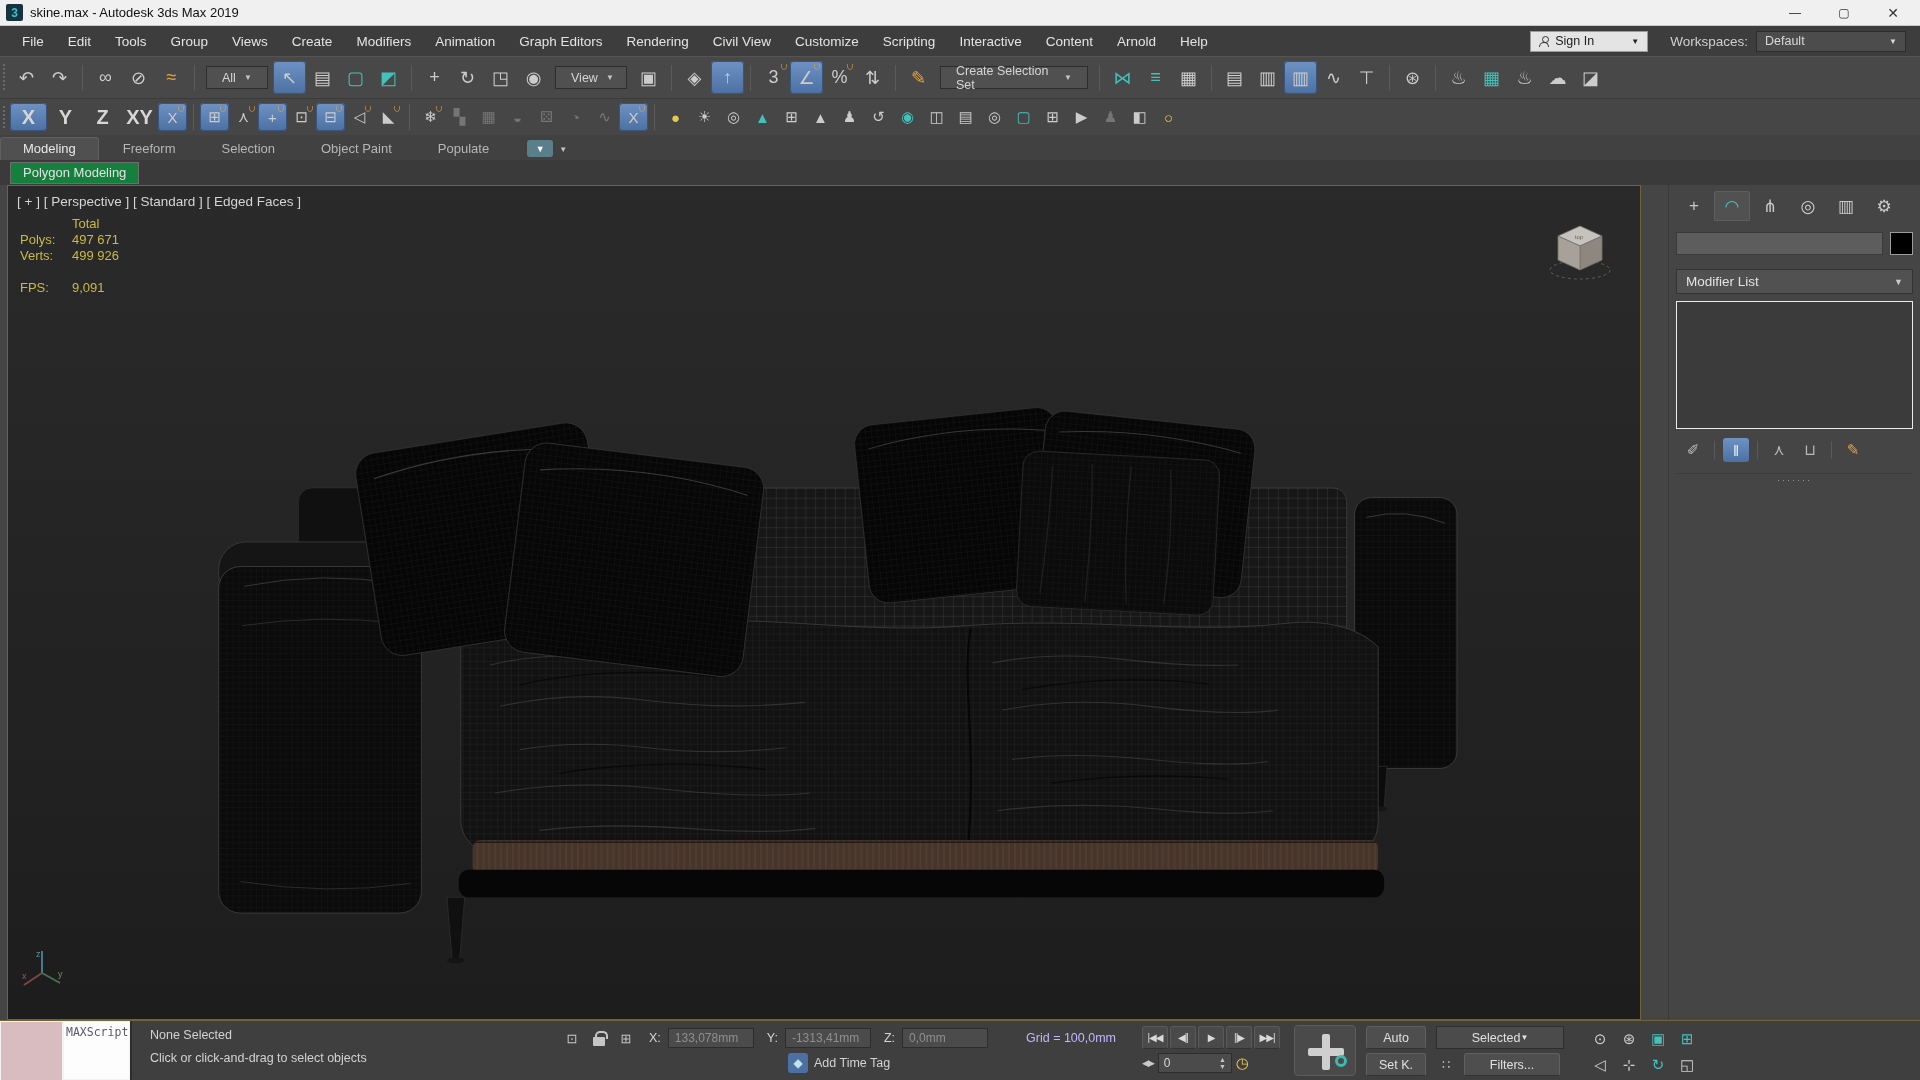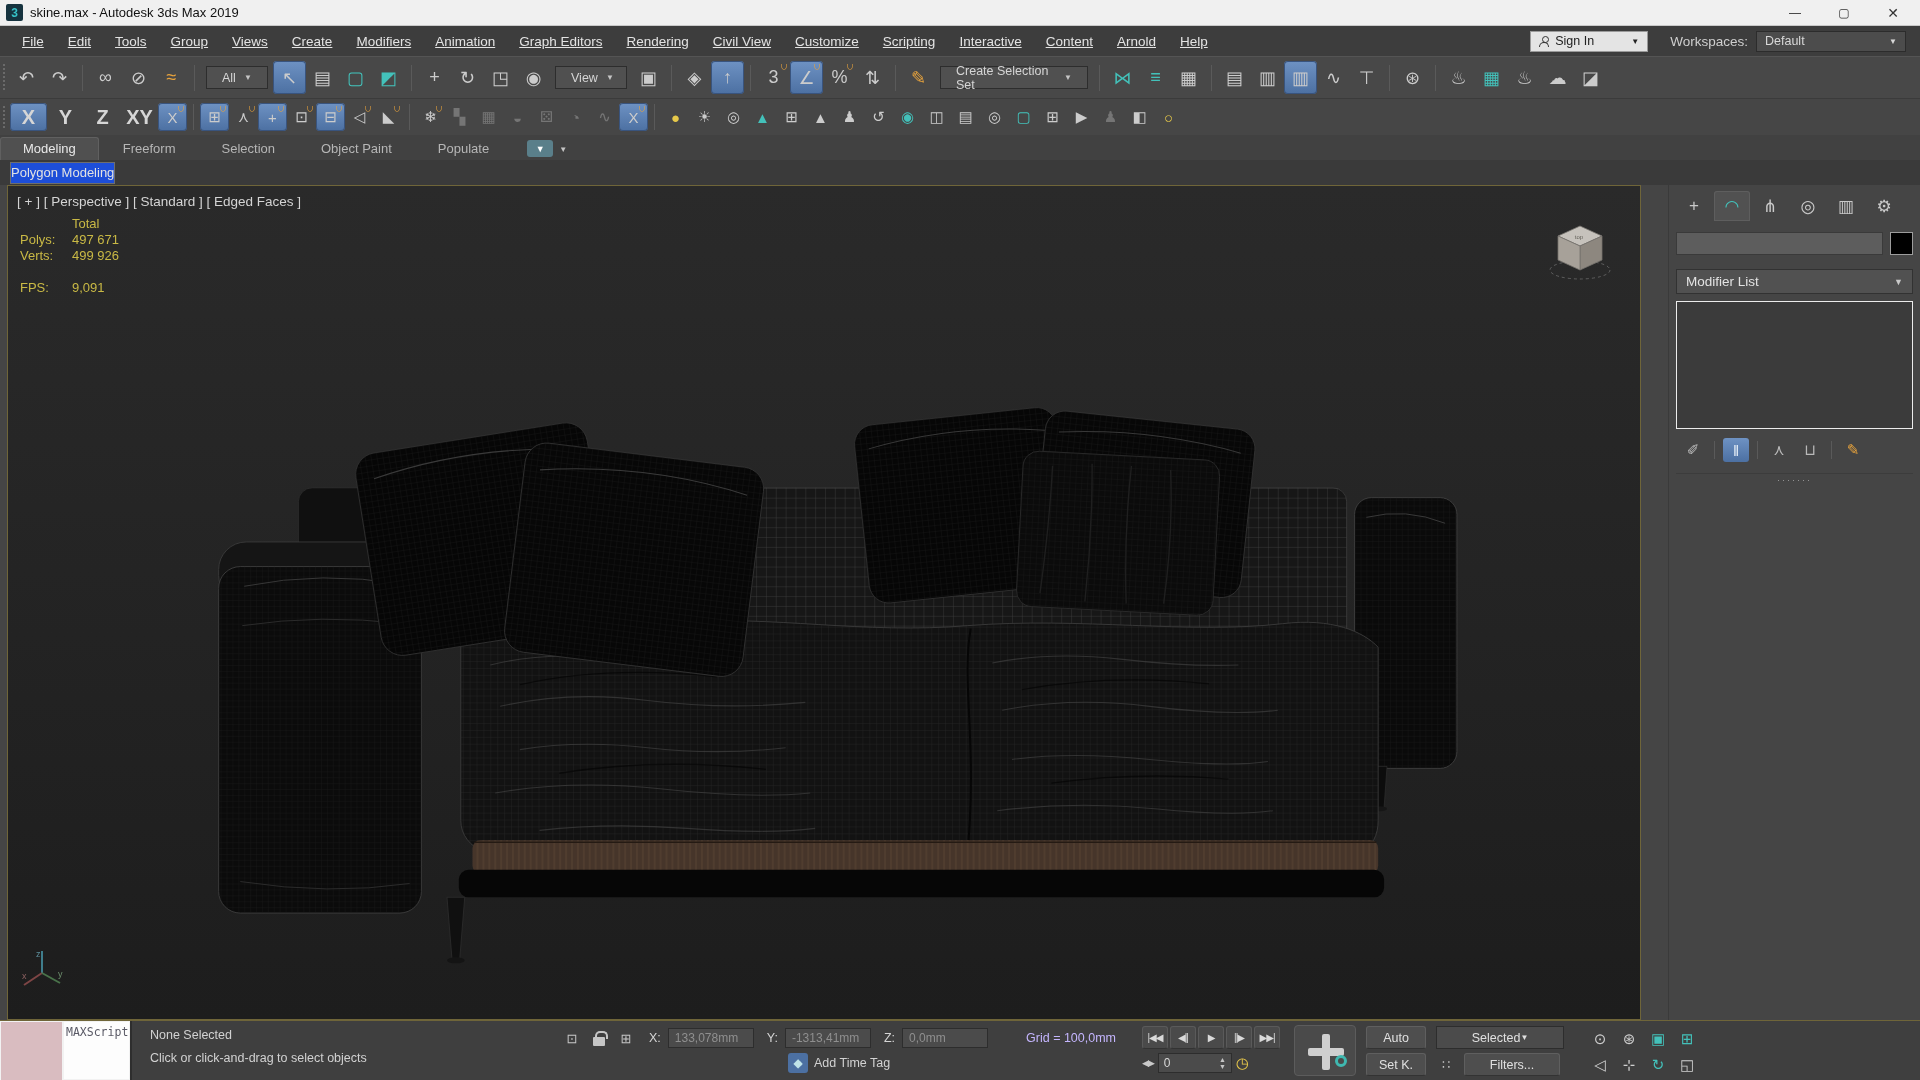--- a/index.html
+++ b/index.html
@@ -12,21 +12,21 @@
   .app-icon { width:17px; height:17px; background:#16333f; color:#36c3c9; font-weight:bold;
     font-size:12px; display:flex; align-items:center; justify-content:center; border-radius:2px;}
   .titlebar .title { flex:1; }
   .win-btn { width:42px; height:25px; display:flex; align-items:center; justify-content:center;
     color:#333; font-size:12px; }
   .win-btn.close { font-size:14px; }
 
   
   .menubar { height:30px; background:#3d3d3d; display:flex; align-items:center; padding:0 10px;
     color:#e3e3e3; font-size:13.5px; }
-  .menu-item { padding:5px 12px; cursor:default;text-decoration:underline; }
+  .menu-item { padding:5px 12px; cursor:default; }
   .menubar .spacer { flex:1; }
   .signin { height:21px; background:#e4e4e4; border:1px solid #9a9a9a; color:#222;
     display:flex; align-items:center; gap:6px; padding:0 8px; width:118px; font-size:12.5px;}
   .person { width:10px; height:10px; position:relative; }
   .person::before { content:""; position:absolute; top:0; left:2.5px; width:5px; height:5px;
     border:1px solid #333; border-radius:50%; }
   .person::after { content:""; position:absolute; bottom:-1px; left:0; width:8px; height:4px;
     border:1px solid #333; border-bottom:none; border-radius:5px 5px 0 0; }
   .signin .caret, .wsdrop .caret { margin-left:auto; font-size:8px; }
   .ws-label { color:#cfcfcf; margin:0 8px 0 22px; }
@@ -62,22 +62,22 @@
   
   .ribbon-tabs { height:25px; background:#414141; display:flex; align-items:flex-end;
     font-size:13px; color:#b6b6b6; gap:2px; }
   .rtab { padding:3px 22px 4px; }
   .rtab.active { background:#505050; color:#e9e9e9; border:1px solid #606060;
     border-bottom:none; border-radius:3px 3px 0 0; }
   .ribbon-play { width:26px; height:17px; background:#5a7f8a; border-radius:3px; color:#fff;
     font-size:9px; display:flex; align-items:center; justify-content:center; margin:0 4px 3px 14px;}
   .ribbon-caret { color:#c5c5c5; font-size:8px; margin-bottom:6px; }
   .subtab-row { height:25px; background:#3a3a3a; display:flex; align-items:center; padding-left:10px; }
-  .subtab { background:#1d4ed8; border:1px solid #6e6e6e; color:#e2e2e2; font-size:13px;
-    padding:2px 0 3px; }
+  .subtab { background:#15803d; border:1px solid #6e6e6e; color:#e2e2e2; font-size:13px;
+    padding:2px 12px 3px; }
 
   
   .main { display:flex; height:835px;gap:27px; }
   .viewport { flex:1; margin-left:7px; border:1px solid #6f6539; position:relative;
     background:linear-gradient(#2a2a2a,#1d1d1d); overflow:hidden; }
   .vp-label { position:absolute; left:9px; top:8px; color:#d4d4d4; font-size:13.5px; z-index:5;}
   .vp-stats { position:absolute; left:12px; top:30px; color:#c9b945; font-size:13px;
     line-height:16px; z-index:5; }
   .vp-stats .row { display:flex; }
   .vp-stats .lab { width:52px; }

